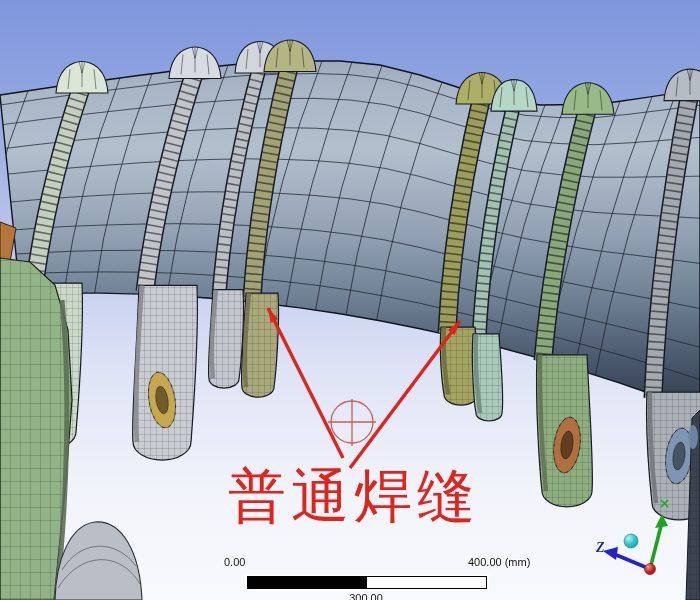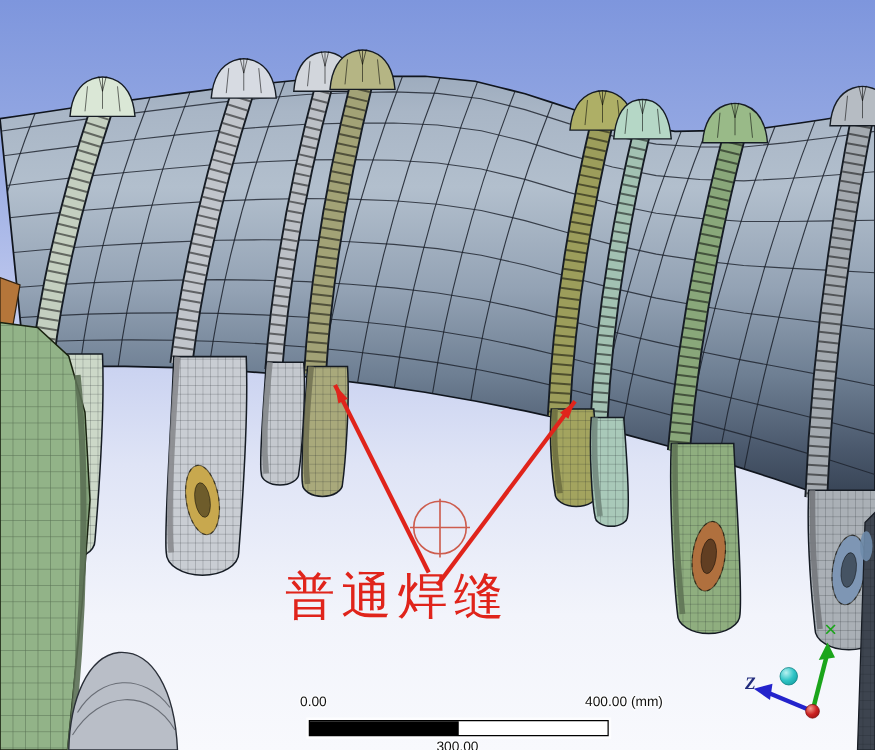--- a/index.html
+++ b/index.html
@@ -3,30 +3,30 @@
 <meta charset="utf-8">
 <style>
   html,body{margin:0;padding:0;background:#666;}
   .viewport{
     position:relative;width:700px;height:600px;overflow:hidden;
     background:linear-gradient(180deg,#7e96dd 0%,#93a7e2 18%,#b9c4ec 38%,#dfe4f6 62%,#f2f4fb 82%,#f8f9fd 100%);
     font-family:"Liberation Sans",sans-serif;
   }
   svg{position:absolute;left:0;top:0;}
   .anno-text{
-    position:absolute;left:228px;top:456px;width:260px;
+    position:absolute;left:228px;top:466px;width:260px;
     font-family:"DejaVu Serif","Liberation Serif",serif;
-    font-size:40px;line-height:1.05;letter-spacing:5px;color:#e0241b;
+    font-size:58px;line-height:1.05;letter-spacing:5px;color:#e0241b;
     white-space:nowrap;
   }
   .sb-label{
     position:absolute;font-size:11px;color:#101010;
     text-shadow:1px 0 0 #fff,-1px 0 0 #fff,0 1px 0 #fff,0 -1px 0 #fff;
   }
-  .sb-min{left:240px;top:556px;}
+  .sb-min{left:224px;top:556px;}
   .sb-max{left:468px;top:556px;}
   .sb-mid{left:336px;top:592px;width:60px;text-align:center;}
   .sb-bar{
     position:absolute;left:247px;top:576px;width:238px;height:11px;
     border:1px solid #000;background:#fff;
     box-shadow:0 0 0 2px rgba(255,255,255,.75);
   }
   .sb-bar .half{position:absolute;left:0;top:0;width:50%;height:100%;background:#000;}
   .z-label{
     position:absolute;left:596px;top:540px;

